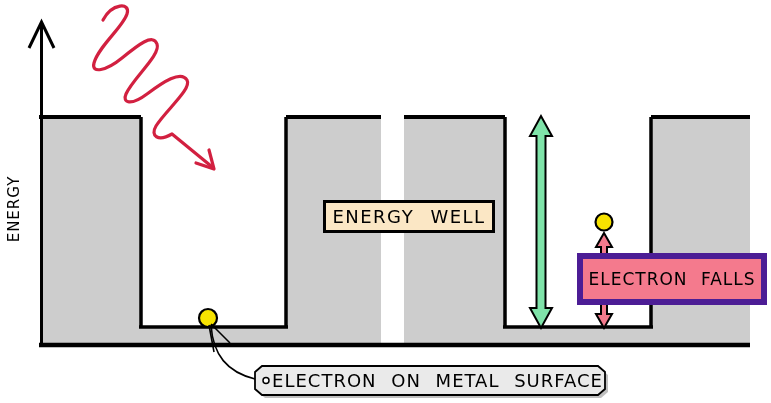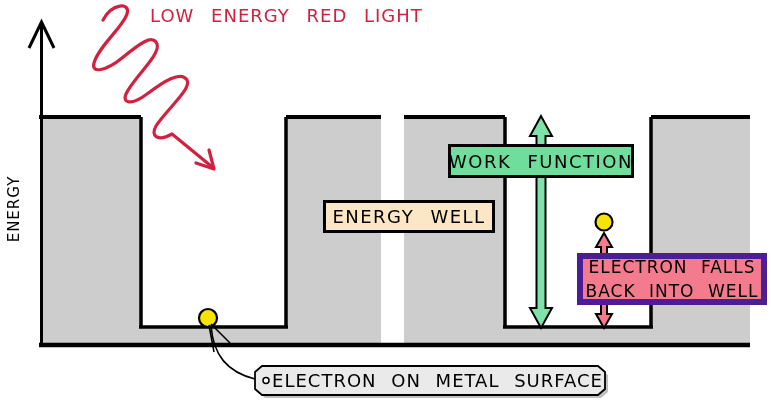--- a/index.html
+++ b/index.html
@@ -94,32 +94,27 @@
       <path d="M 211 324 L 230 343"></path>
       <path d="M 209 325 L 214 352"></path>
       <path d="M 211 325 C 213 355, 227 372, 255 379"></path>
     </g>
 
     <polygon points="265,369 601,369 608,375 608,392 601,398 265,398 258,392 258,375" fill="#BFBFBF"></polygon>
     <polygon points="262,366 598,366 605,372 605,389 598,395 262,395 255,389 255,372" stroke="#000" stroke-width="1.8" fill="#EAEAEA"></polygon>
     <circle cx="266" cy="380.5" r="3" fill="#fff" stroke="#000" stroke-width="1.5"></circle>
   </svg>
 
-  <div id="red-title" class="lbl">LOW ENERGY RED LIGHT</div>
 
   <div id="energy-axis-label" class="lbl">ENERGY</div>
 
   <div id="energy-well-box" class="lbl">
     <span>ENERGY WELL</span>
   </div>
 
-  <div id="work-function-box" class="lbl">
-    <span>WORK FUNCTION</span>
-  </div>
 
   <div id="electron-falls-box" class="lbl">
     <span>ELECTRON FALLS</span>
-    <span>BACK INTO WELL</span>
   </div>
 
   <div id="electron-surface-label" class="lbl">ELECTRON ON METAL SURFACE</div>
 
 </div>
 
 </body></html>

